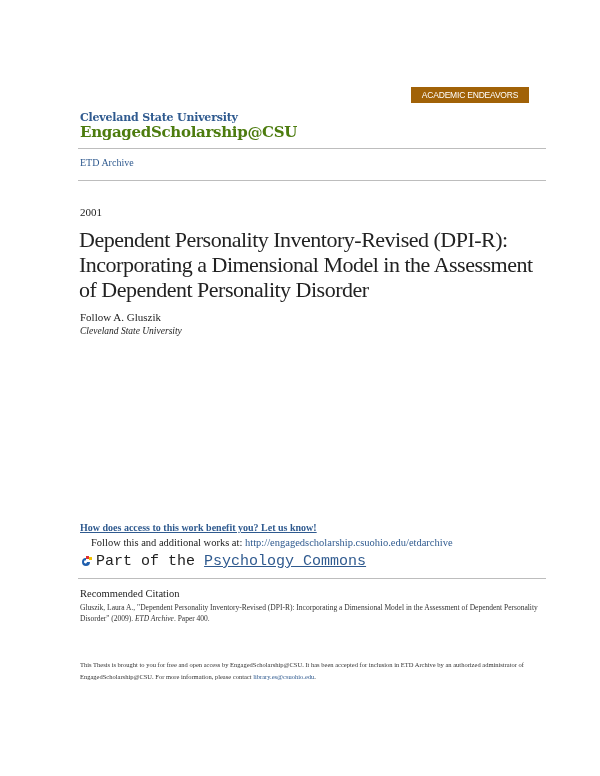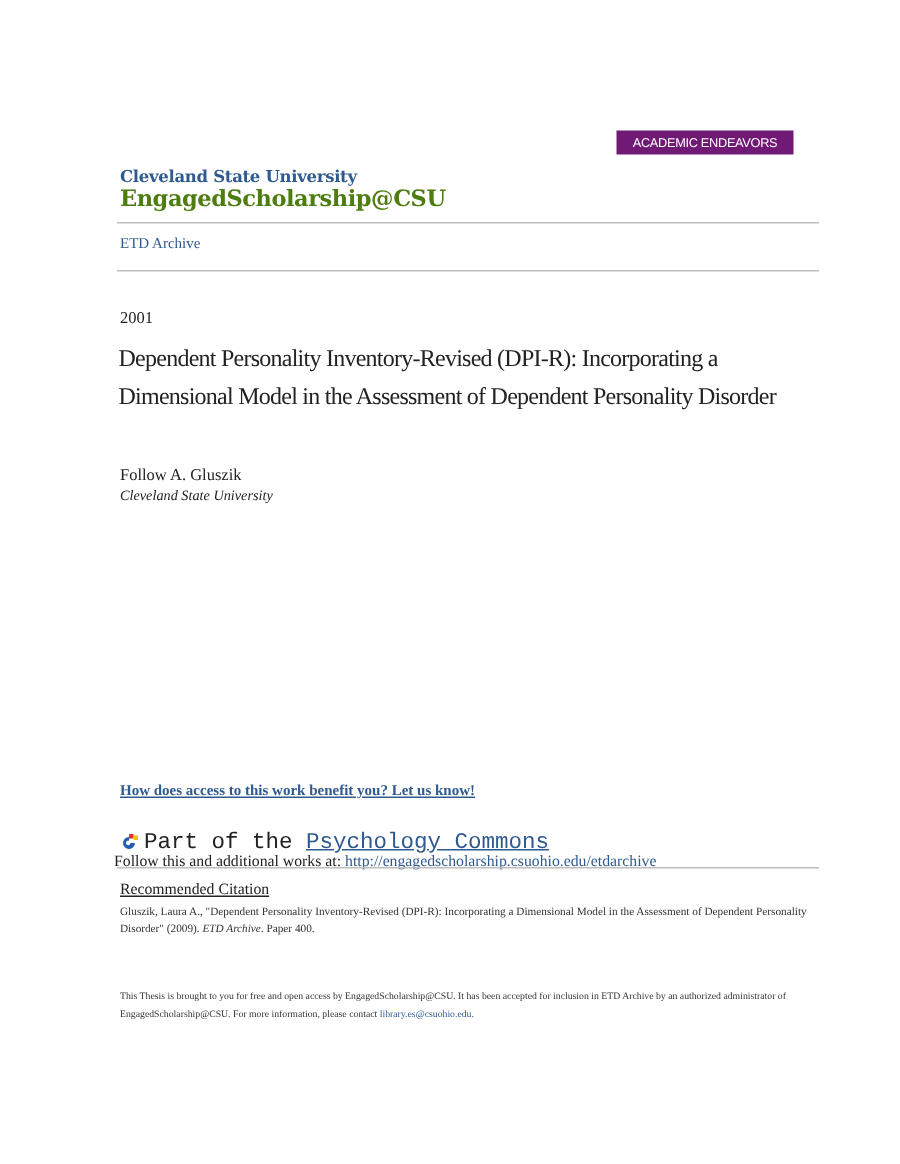--- a/index.html
+++ b/index.html
@@ -9,34 +9,34 @@
       overflow: hidden;
     }
     .abs { position: absolute; }
     .brand-small { left: 80px; top: 111px; font-family: "DejaVu Serif", serif; font-weight: bold; font-size: 11px; color: #2f5a8f; letter-spacing: -0.2px; }
     .brand-big { left: 80px; top: 123px; font-family: "DejaVu Serif", serif; font-weight: bold; font-size: 15px; color: #4d7c0f; letter-spacing: -0.3px; }
     .logo { left: 411px; top: 85px; width: 118px; height: 52px; }
     .logo .top { display: flex; align-items: center; height: 34px; }
     .seal { width: 28px; height: 28px; border-radius: 50%; border: 2px dotted #333; box-sizing: border-box; display:flex; align-items:center; justify-content:center; margin-left: 4px; }
     .seal-inner { width: 14px; height: 14px; background: #444; border-radius: 2px 2px 6px 6px; }
     .msl { font-family: "Liberation Sans", sans-serif; font-size: 36px; line-height: 34px; color: #222; margin-left: 4px; letter-spacing: -1px; }
-    .logo .bar { background: #701a75; color: #fff; font-family: "Liberation Sans", sans-serif; font-size: 8.5px; height: 16px; line-height: 16px; text-align: center; letter-spacing: -0.2px; margin-top: 2px; }
+    .logo .bar { background: #a16207; color: #fff; font-family: "Liberation Sans", sans-serif; font-size: 8.5px; height: 16px; line-height: 16px; text-align: center; letter-spacing: -0.2px; margin-top: 2px; }
     .hr { left: 78px; width: 468px; height: 1px; background: #bdbdbd; }
     .series { left: 80px; top: 157px; font-size: 10px; color: #2f5a8f; font-family: "Liberation Serif", serif; }
     .year { left: 80px; top: 206px; font-size: 11px; font-family: "Liberation Serif", serif; }
-    .title { left: 79px; top: 227px; width: 470px; font-family: "Liberation Serif", serif; font-size: 16px; line-height: 25px; color: #222; letter-spacing: -0.5px; }
+    .title { left: 79px; top: 227px; width: 470px; font-family: "Liberation Serif", serif; font-size: 22px; line-height: 25px; color: #222; letter-spacing: -0.5px; }
     .author { left: 80px; top: 311px; font-size: 11px; font-family: "Liberation Serif", serif; }
     .affil { left: 80px; top: 326px; font-size: 9.5px; font-style: italic; font-family: "Liberation Serif", serif; }
     .benefit { left: 80px; top: 522px; font-size: 10px; font-weight: bold; color: #2f5a8f; font-family: "Liberation Serif", serif; text-decoration: underline; }
-    .follow { left: 76px; top: 537px; font-size: 10.5px; font-family: "Liberation Serif", serif; margin-top: 32px; }
+    .follow { left: 91px; top: 537px; font-size: 10.5px; font-family: "Liberation Serif", serif; }
     .follow a, .commons a, .footer a { color: #2f5a8f; text-decoration: none; }
     .commons { left: 80px; top: 553px; font-size: 15px; font-family: Liberation Mono, monospace; display: flex; align-items: center; }
     .commons a { text-decoration: underline; text-align: center; }
     .dc-icon { width: 12px; height: 12px; margin-right: 4px; position: relative; }
-    .rec-h { left: 80px; top: 588px; font-size: 10.5px; font-family: "Liberation Serif", serif; text-decoration: underline; }
+    .rec-h { left: 80px; top: 588px; font-size: 10.5px; font-family: "Liberation Serif", serif; }
     .citation { left: 80px; top: 602px; width: 460px; font-size: 7.5px; line-height: 11px; font-family: "Liberation Serif", serif; color: #333; }
     .footer { left: 80px; top: 659px; width: 460px; font-size: 6.5px; line-height: 12px; font-family: "Liberation Serif", serif; color: #333; }
   </style>
 </head>
 <body>
 
 <div class="abs brand-small">Cleveland State University</div>
 <div class="abs brand-big">EngagedScholarship@CSU</div>
 
 <div class="abs logo">

